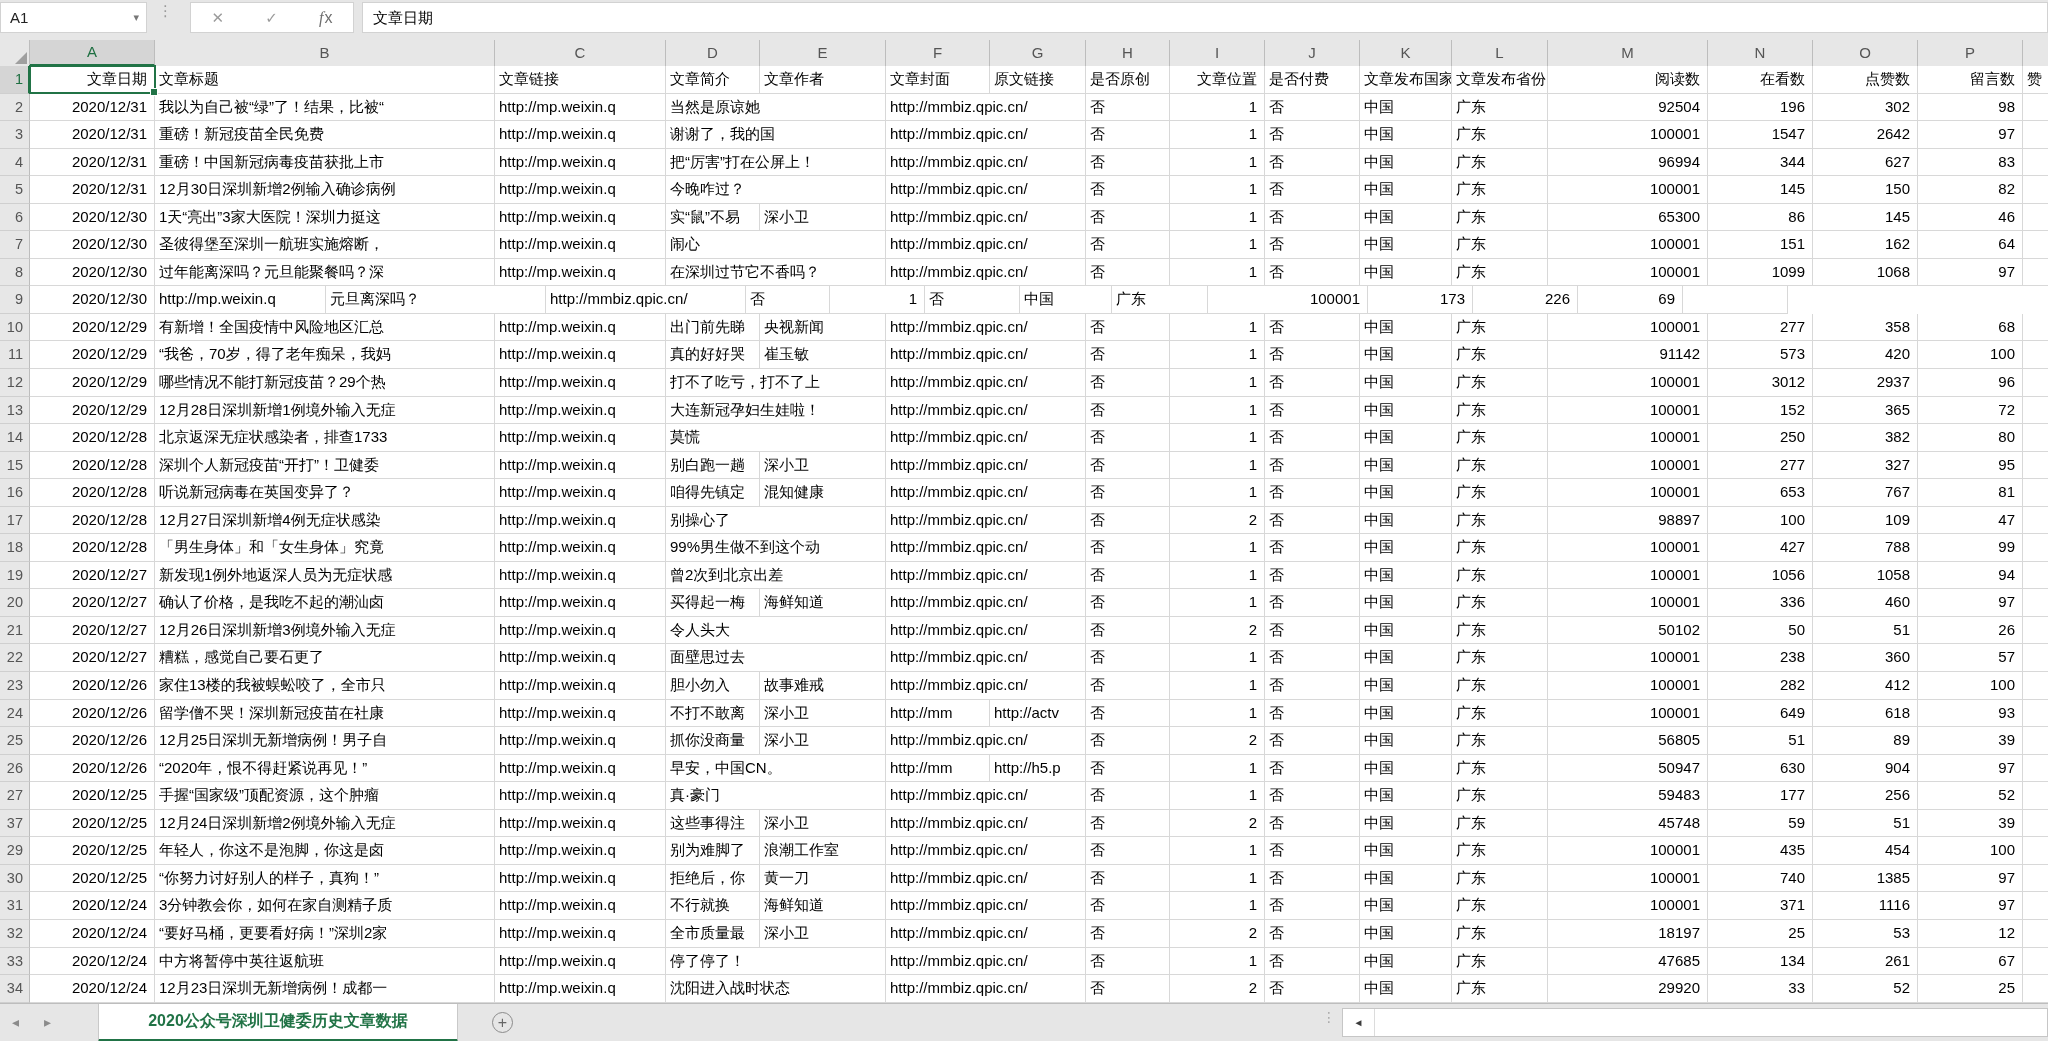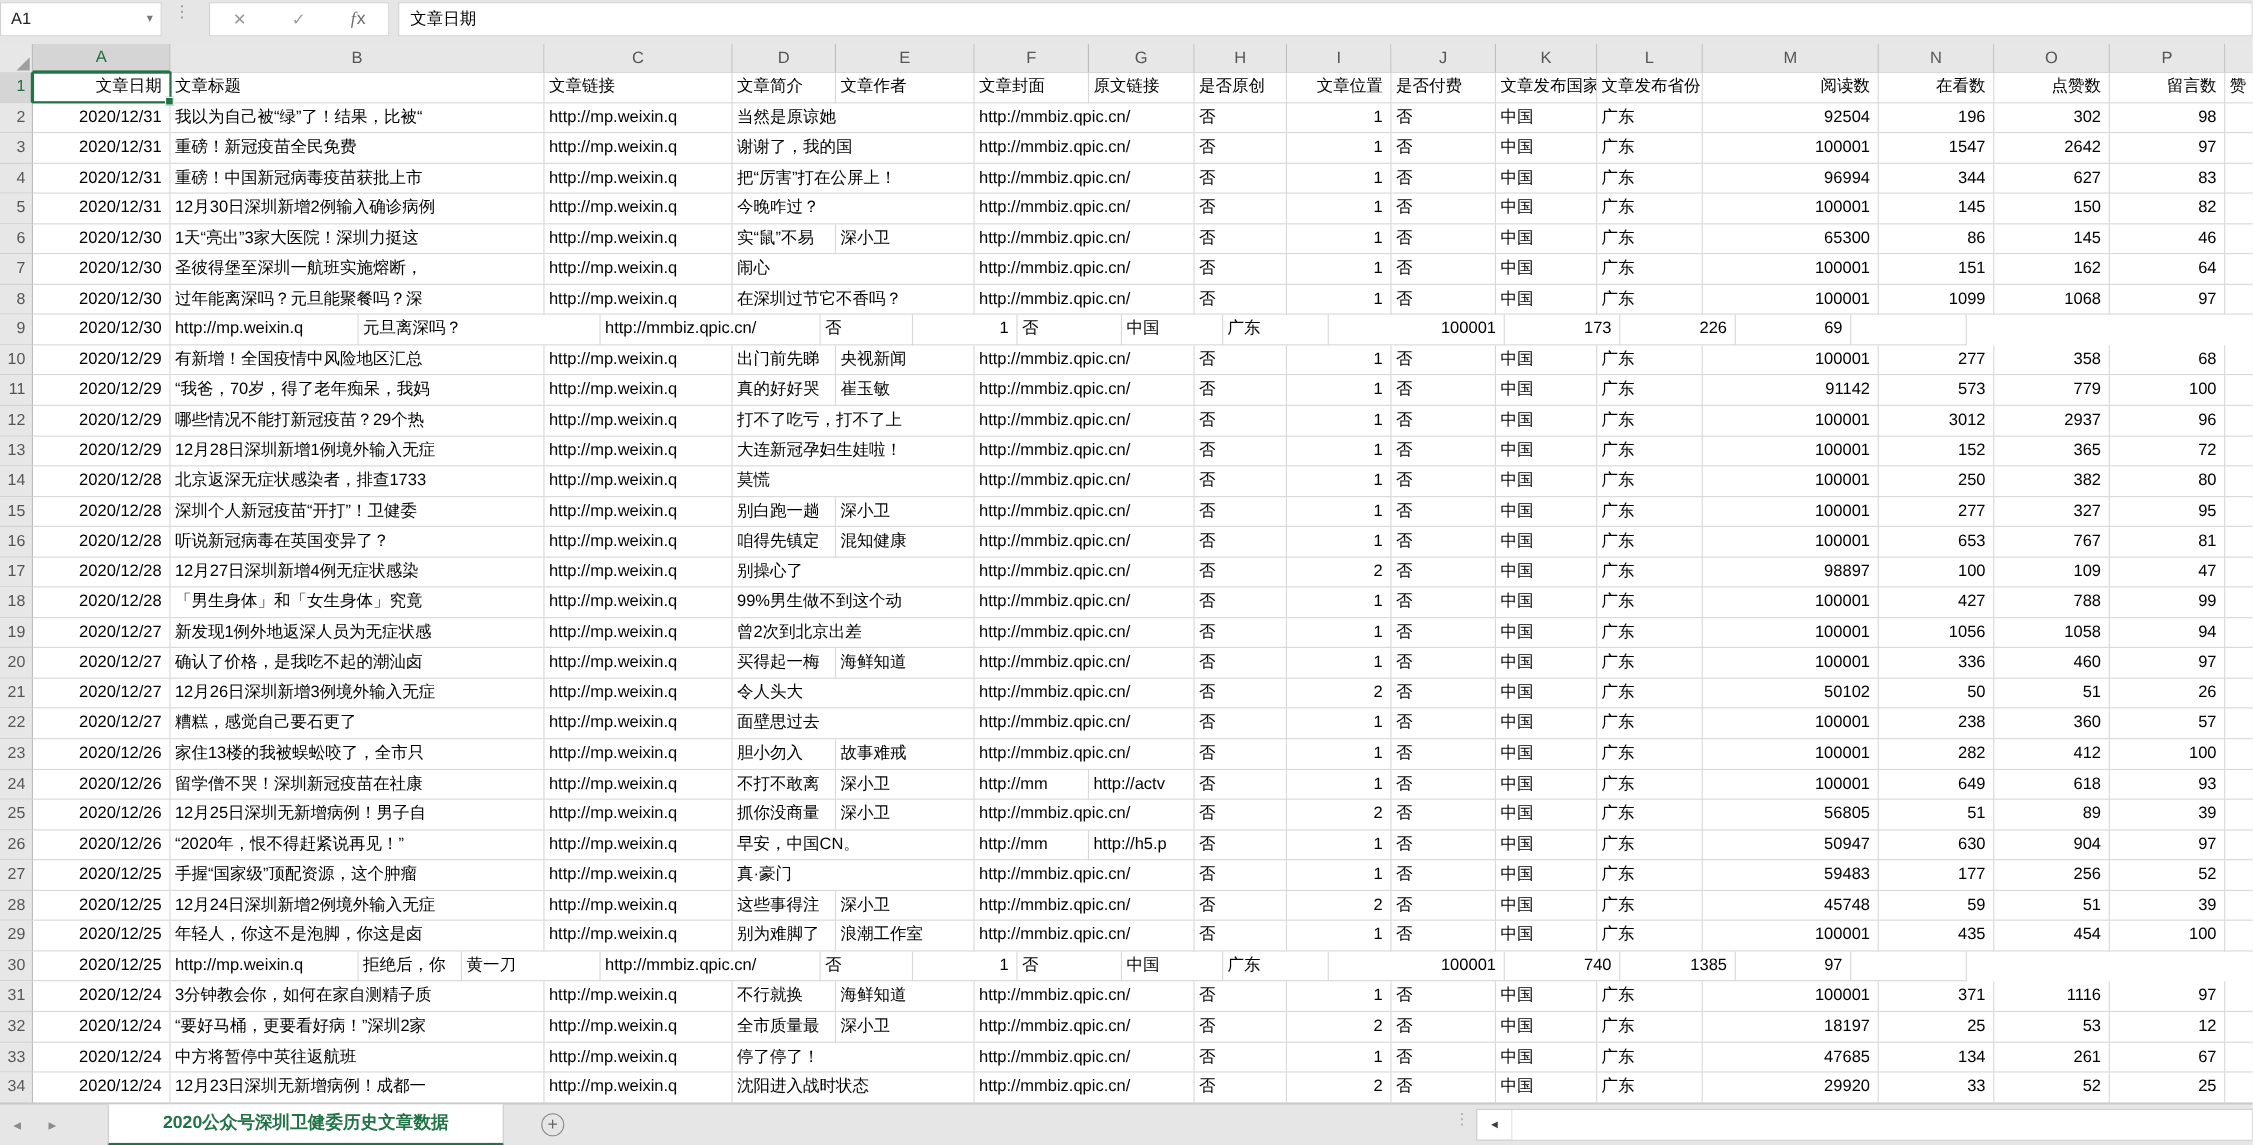--- a/index.html
+++ b/index.html
@@ -294,21 +294,21 @@
           <div class="cell" style="width:94px">真的好好哭</div>
           <div class="cell" style="width:126px">崔玉敏</div>
           <div class="cell" style="width:200px">http://mmbiz.qpic.cn/</div>
           <div class="cell" style="width:84px">否</div>
           <div class="cell num" style="width:95px">1</div>
           <div class="cell" style="width:95px">否</div>
           <div class="cell" style="width:92px">中国</div>
           <div class="cell" style="width:96px">广东</div>
           <div class="cell num" style="width:160px">91142</div>
           <div class="cell num" style="width:105px">573</div>
-          <div class="cell num" style="width:105px">779</div>
+          <div class="cell num" style="width:105px">420</div>
           <div class="cell num" style="width:105px">100</div>
           <div class="cell" style="width:105px"></div>
         </div>
         <div class="row">
           <div class="rhd">12</div>
           <div class="cell num" style="width:125px">2020/12/29</div>
           <div class="cell" style="width:340px">哪些情况不能打新冠疫苗？29个热</div>
           <div class="cell" style="width:171px">http://mp.weixin.q</div>
           <div class="cell" style="width:220px">打不了吃亏，打不了上</div>
           <div class="cell" style="width:200px">http://mmbiz.qpic.cn/</div>
@@ -595,21 +595,21 @@
           <div class="cell" style="width:95px">否</div>
           <div class="cell" style="width:92px">中国</div>
           <div class="cell" style="width:96px">广东</div>
           <div class="cell num" style="width:160px">59483</div>
           <div class="cell num" style="width:105px">177</div>
           <div class="cell num" style="width:105px">256</div>
           <div class="cell num" style="width:105px">52</div>
           <div class="cell" style="width:105px"></div>
         </div>
         <div class="row">
-          <div class="rhd">28</div>
+          <div class="rhd">37</div>
           <div class="cell num" style="width:125px">2020/12/25</div>
           <div class="cell" style="width:340px">12月24日深圳新增2例境外输入无症</div>
           <div class="cell" style="width:171px">http://mp.weixin.q</div>
           <div class="cell" style="width:94px">这些事得注</div>
           <div class="cell" style="width:126px">深小卫</div>
           <div class="cell" style="width:200px">http://mmbiz.qpic.cn/</div>
           <div class="cell" style="width:84px">否</div>
           <div class="cell num" style="width:95px">2</div>
           <div class="cell" style="width:95px">否</div>
           <div class="cell" style="width:92px">中国</div>
@@ -635,20 +635,21 @@
           <div class="cell" style="width:96px">广东</div>
           <div class="cell num" style="width:160px">100001</div>
           <div class="cell num" style="width:105px">435</div>
           <div class="cell num" style="width:105px">454</div>
           <div class="cell num" style="width:105px">100</div>
           <div class="cell" style="width:105px"></div>
         </div>
         <div class="row">
           <div class="rhd">30</div>
           <div class="cell num" style="width:125px">2020/12/25</div>
+          <div class="cell" style="width:340px">“你努力讨好别人的样子，真狗！”</div>
           <div class="cell" style="width:171px">http://mp.weixin.q</div>
           <div class="cell" style="width:94px">拒绝后，你</div>
           <div class="cell" style="width:126px">黄一刀</div>
           <div class="cell" style="width:200px">http://mmbiz.qpic.cn/</div>
           <div class="cell" style="width:84px">否</div>
           <div class="cell num" style="width:95px">1</div>
           <div class="cell" style="width:95px">否</div>
           <div class="cell" style="width:92px">中国</div>
           <div class="cell" style="width:96px">广东</div>
           <div class="cell num" style="width:160px">100001</div>

